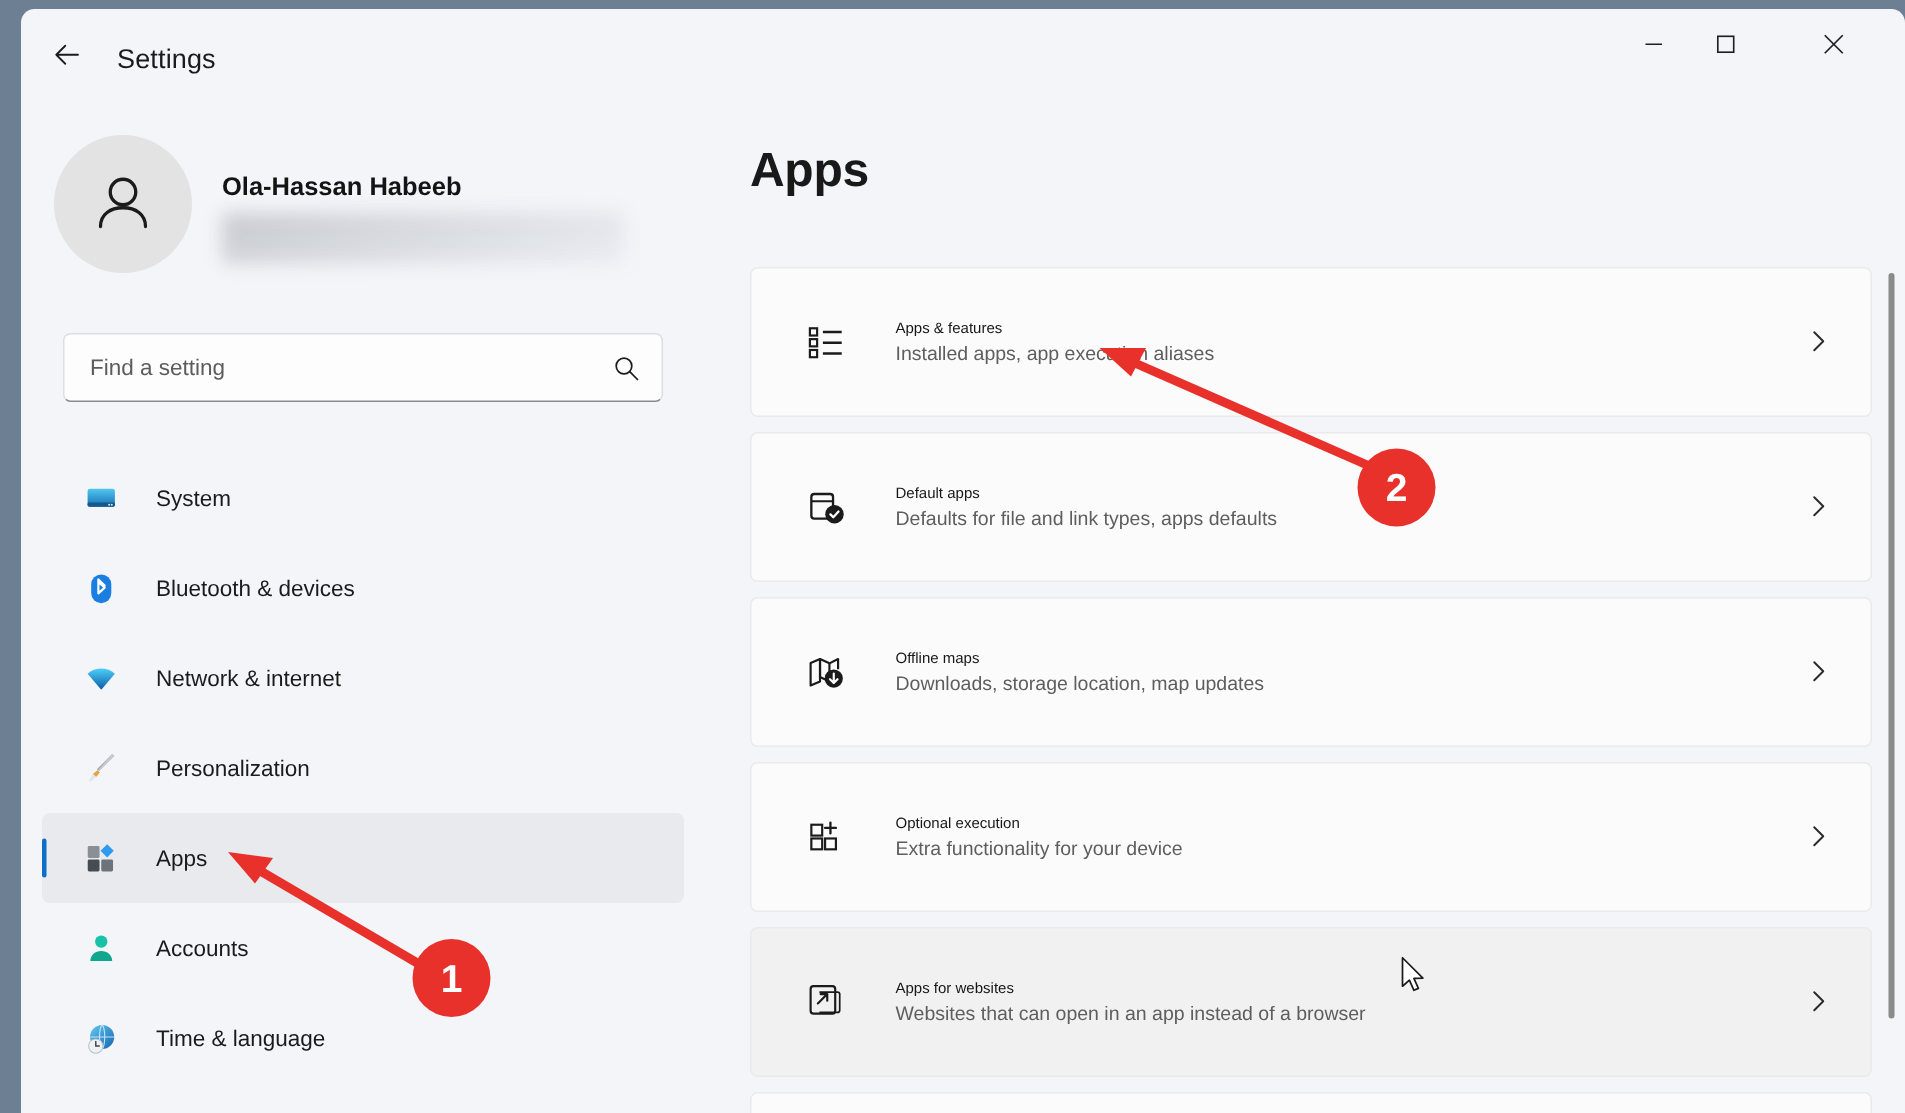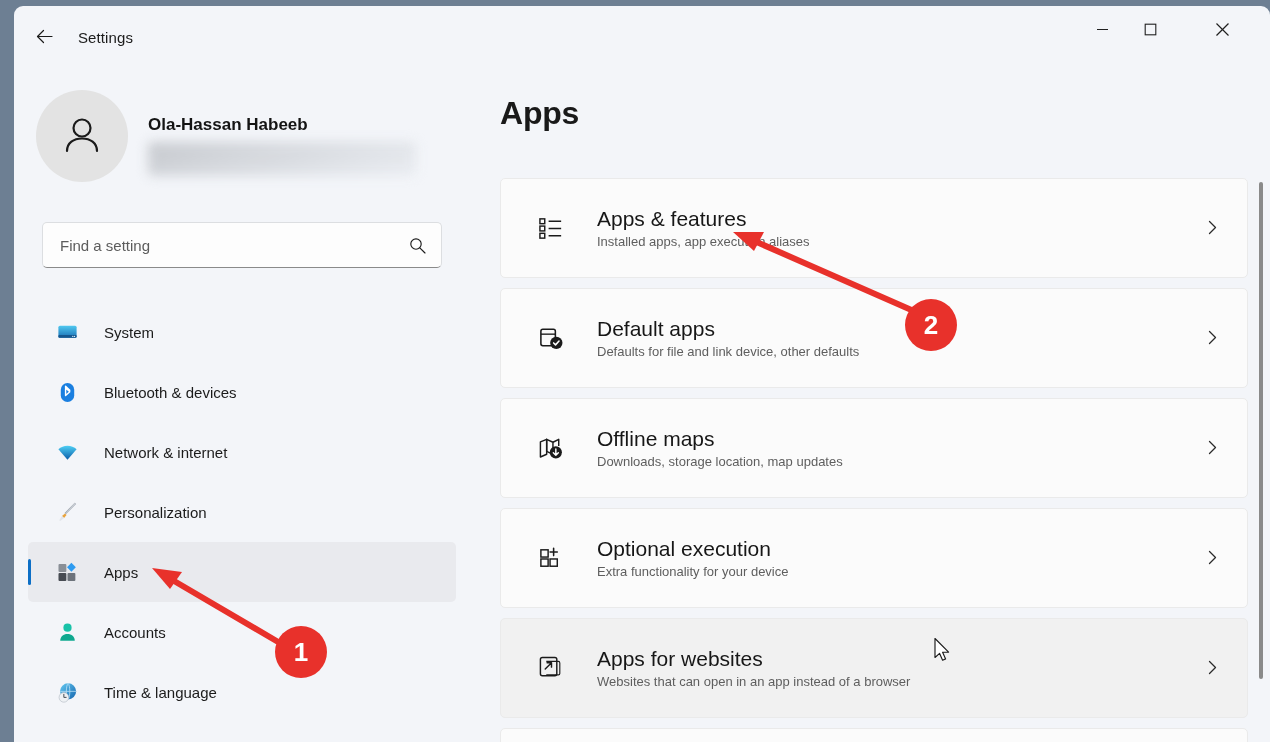--- a/index.html
+++ b/index.html
@@ -36,21 +36,21 @@
     position: absolute;
     left: 8px; top: 10px;
     width: 44px; height: 40px;
     display: flex; align-items: center; justify-content: center;
     border-radius: 5px;
     color: #1b1b1b;
   }
   #app-title {
     position: absolute;
     left: 64px; top: 23px;
-    font-size: 15px;
+    font-size: 18px;
     color: #1b1b1b;
     letter-spacing: .1px;
   }
   .wc {
     position: absolute;
     top: 0;
     width: 48px; height: 46px;
     display: flex; align-items: center; justify-content: center;
     color: #202020;
   }
@@ -191,21 +191,21 @@
   .card.hovered { background: #f1f1f1; }
   .card-icon {
     width: 32px; height: 32px;
     display: flex; align-items: center; justify-content: center;
     margin-right: 30px;
     flex: none;
     color: #1b1b1b;
   }
   .card-text { flex: 1; }
   .card-title {
-    font-size: 21px;
+    font-size: 10px;
     color: #171717;
     margin-bottom: 3px;
   }
   .card-sub {
     font-size: 13px;
     color: #5e5e5e;
   }
   .card-chevron {
     position: absolute;
     right: 26px; top: 40px;
@@ -438,21 +438,21 @@
         <span class="card-icon">
           <svg width="27" height="27" viewBox="0 0 28 28" fill="none">
             <rect x="3" y="4.5" width="15" height="17" rx="2" stroke="#1b1b1b" stroke-width="1.6"></rect>
             <line x1="3" y1="9.5" x2="18" y2="9.5" stroke="#1b1b1b" stroke-width="1.4"></line>
             <circle cx="19" cy="18.5" r="6.4" fill="#1b1b1b"></circle>
             <path d="M16.2 18.6l2 2 3.6-4" stroke="#ffffff" stroke-width="1.6" stroke-linecap="round" stroke-linejoin="round" fill="none"></path>
           </svg>
         </span>
         <span class="card-text">
           <span class="card-title" style="display:block">Default apps</span>
-          <span class="card-sub" style="display:block">Defaults for file and link device, other defaults</span>
+          <span class="card-sub" style="display:block">Defaults for file and link types, apps defaults</span>
         </span>
         <span class="card-chevron">
           <svg width="17" height="17" viewBox="0 0 17 17" fill="none">
             <path d="M5.5 2.5L11.5 8.5L5.5 14.5" stroke="#2a2a2a" stroke-width="1.3" stroke-linecap="round" stroke-linejoin="round"></path>
           </svg>
         </span>
       </div>
 
       <div class="card">
         <span class="card-icon">

